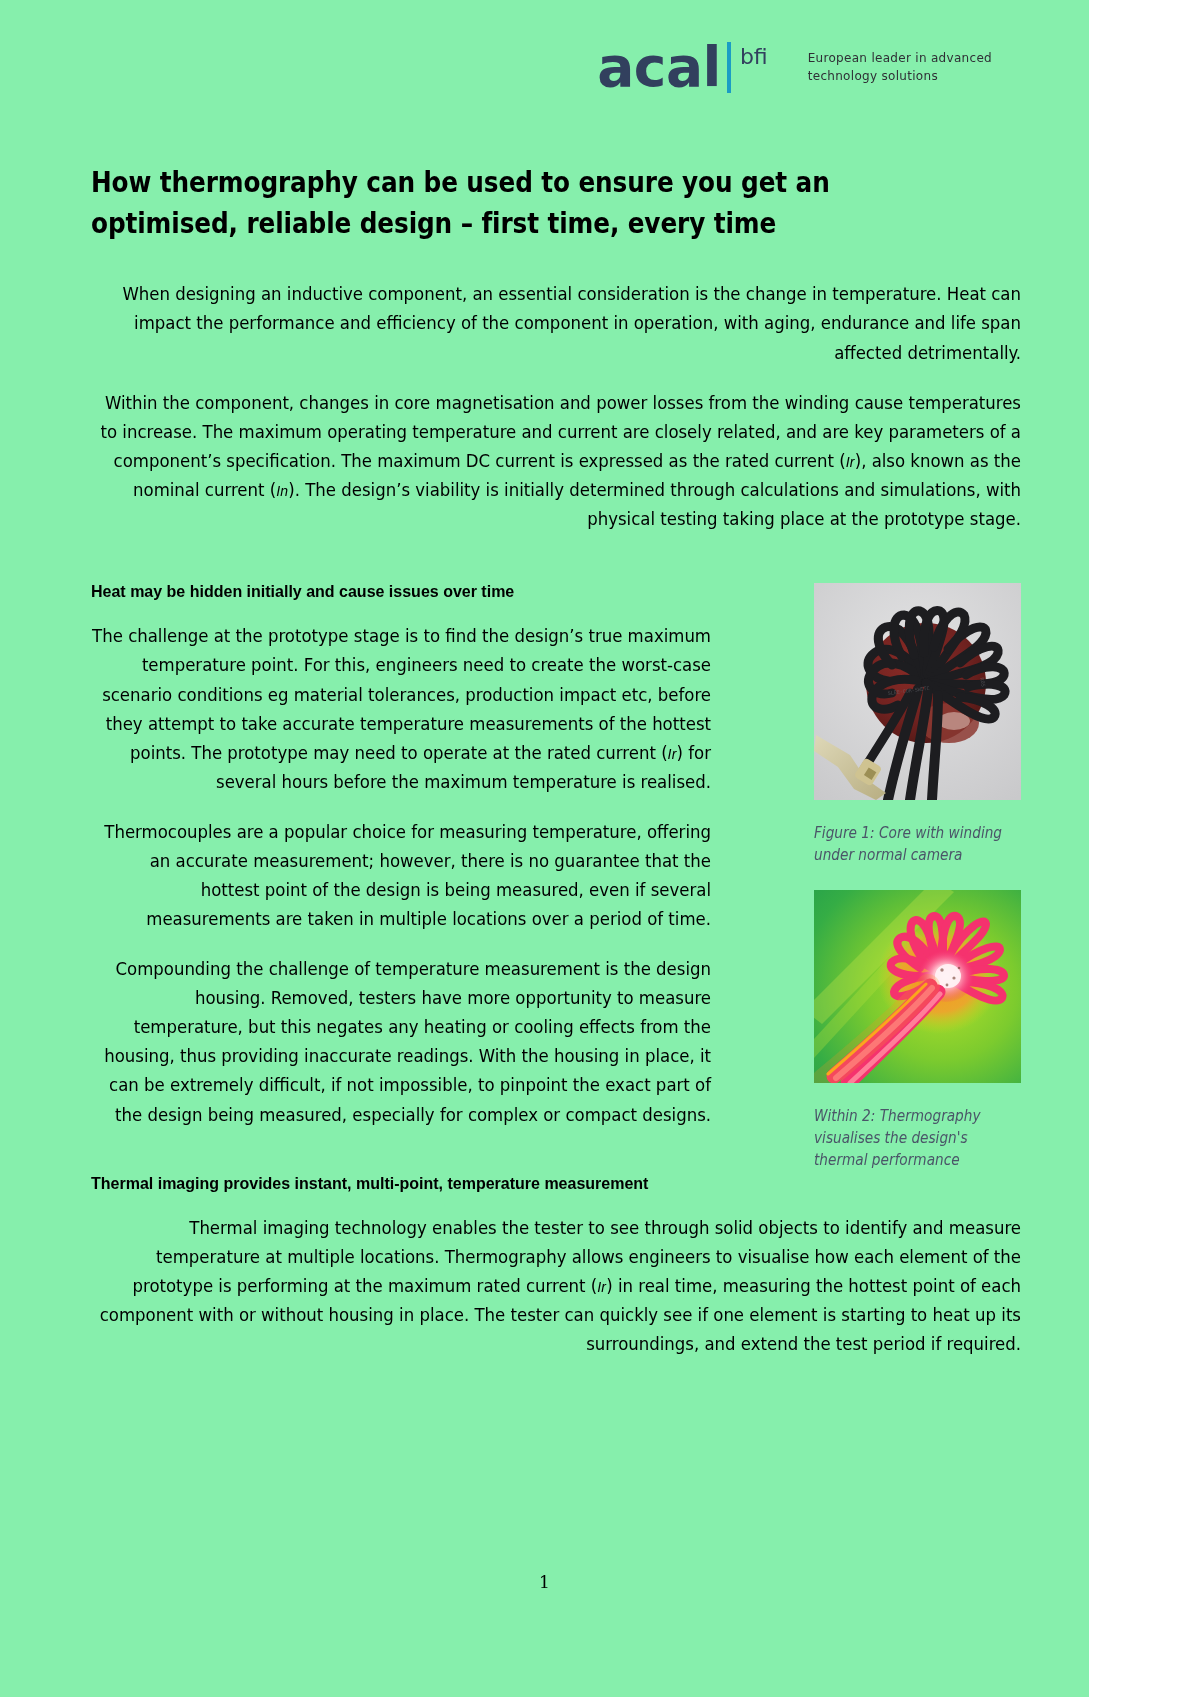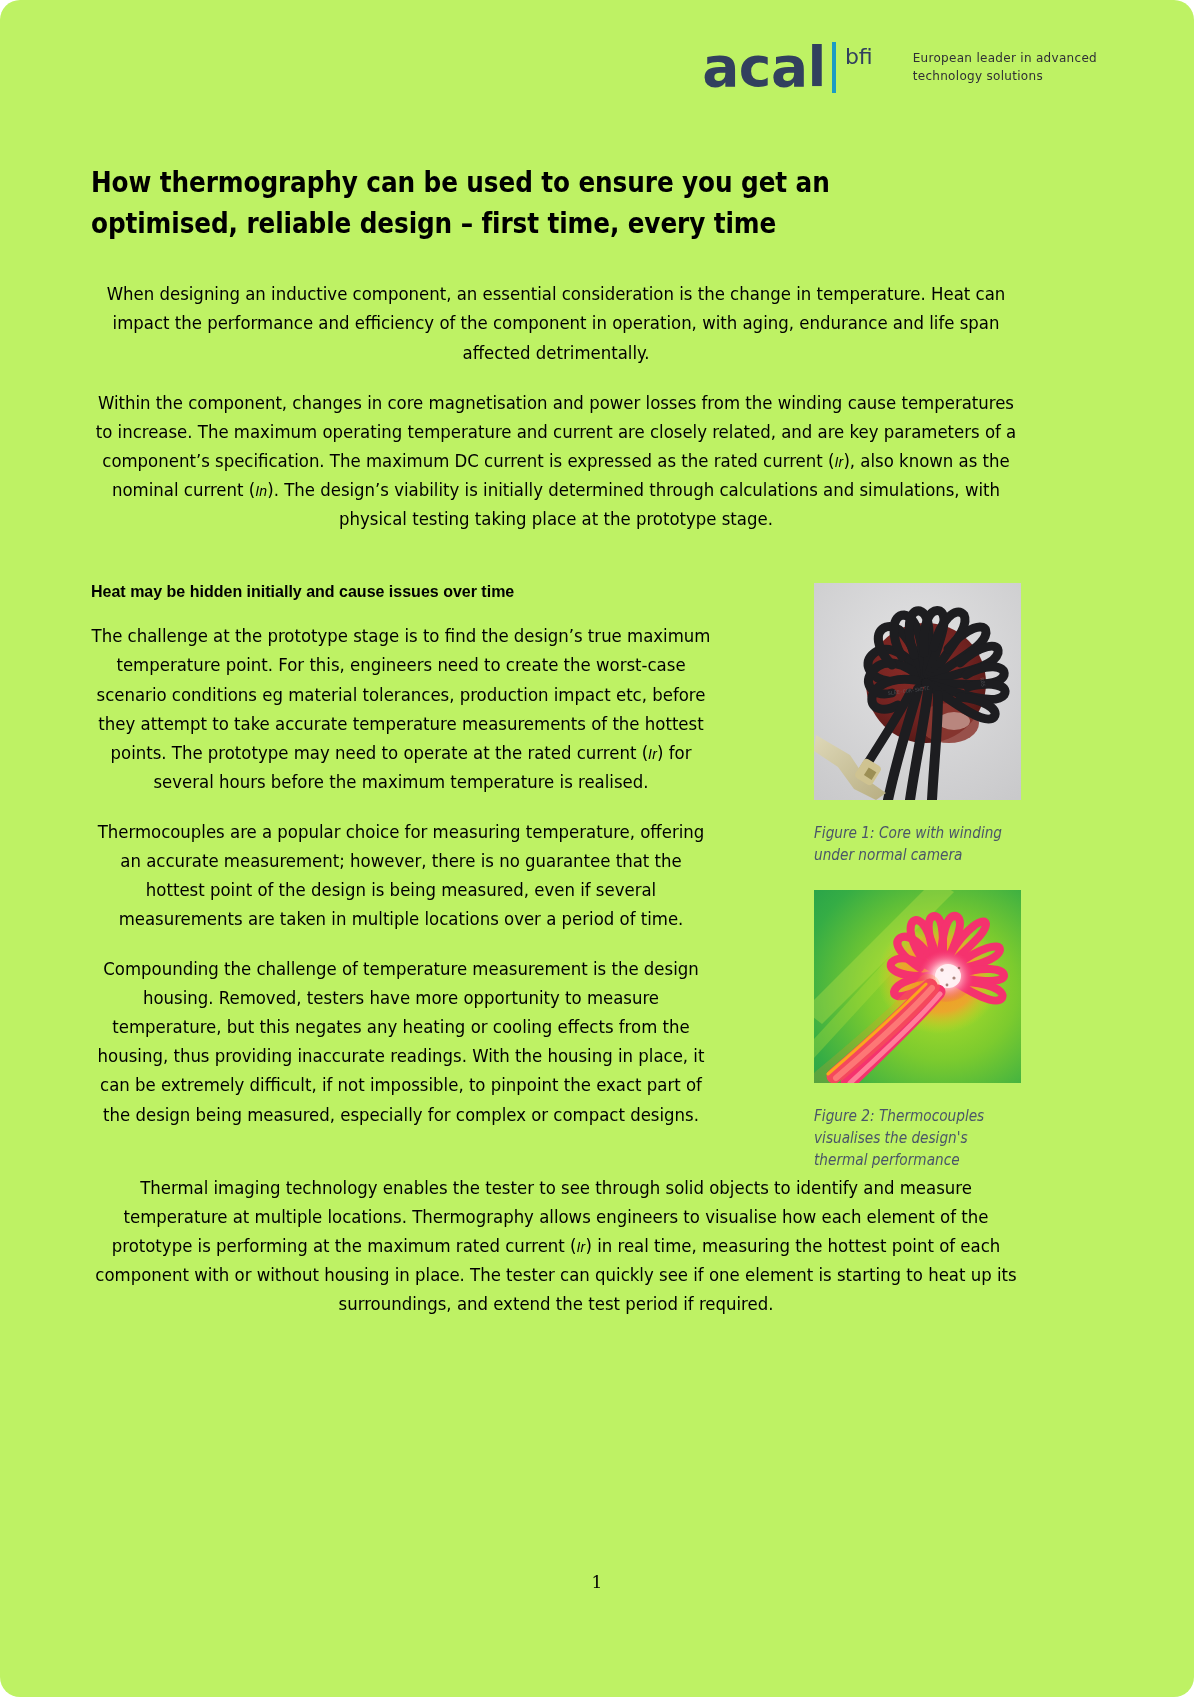--- a/index.html
+++ b/index.html
@@ -6,26 +6,25 @@
     margin: 0;
     padding: 0;
     background: #ffffff;
   }
   body {
     font-family: "Liberation Sans", sans-serif;
     color: #000000;
   }
   .page {
     position: relative;
-    width: 1194px;
+    width: 1089px;
     height: 1697px;
-    background: #bef264;
+    background: #86efac;
     overflow: hidden;
     box-sizing: border-box;
-    border-radius: 20px;
   }
 
   
   .header {
     position: absolute;
     top: 40px;
     right: 97px;
     display: flex;
     align-items: center;
     gap: 0px;
@@ -98,21 +97,21 @@
     color: #000000;
     margin: 0 0 18px 0;
   }
 
   p.body {
     font-family: "DejaVu Sans Condensed", "Liberation Sans Narrow", "Liberation Sans", sans-serif;
     font-size: 18.4px;
     line-height: 1.58;
     color: #000000;
     margin: 0 0 21px 0;
-    text-align: center;
+    text-align: right;
   }
   p.body:last-child { margin-bottom: 0; }
 
   .mathvar {
     font-family: Liberation Sans, sans-serif;
     font-style: italic;
     font-size: 14px;
     letter-spacing: 0.2px;
   }
 
@@ -325,27 +324,28 @@
             <g fill="none" stroke-linecap="round">
               <path d="M116 96 C 96 118, 62 150, 20 186" stroke="#f5326e" stroke-width="15"></path>
               <path d="M124 102 C 104 126, 70 158, 34 193" stroke="#f5326e" stroke-width="15"></path>
               <path d="M118 98 C 98 120, 64 152, 22 188" stroke="#ff6f8e" stroke-width="6"></path>
               <path d="M126 104 C 106 128, 72 160, 36 193" stroke="#ff7e99" stroke-width="5"></path>
               <path d="M112 94 C 92 114, 58 146, 14 184" stroke="#ffd400" stroke-width="3" opacity="0.75"></path>
             </g>
 
             <path d="M114 96 C 92 120, 56 152, 10 190" stroke="#f7941e" stroke-width="24" fill="none" opacity="0.22" stroke-linecap="round"></path>
           </svg>
-          <div class="fig-caption">Figure 2: Thermocouples visualises the design's thermal performance</div>
+          <div class="fig-caption">Within 2: Thermography visualises the design's thermal performance</div>
         </div>
 
       </div>
     </div>
 
     <div class="bottom">
+      <h2 class="section-head">Thermal imaging provides instant, multi-point, temperature measurement</h2>
       <p class="body"><span>Thermal imaging technology enables the tester to see through solid objects to identify and measure temperature at multiple locations. Thermography allows engineers to visualise how each element of the prototype is performing at the maximum rated current (</span><span class="mathvar">Ir</span><span>) in real time, measuring the hottest point of each component with or without housing in place. The tester can quickly see if one element is starting to heat up its surroundings, and extend the test period if required.</span></p>
     </div>
 
   </div>
 
   <div class="page-number">1</div>
 
 </div>
 
 </body></html>

